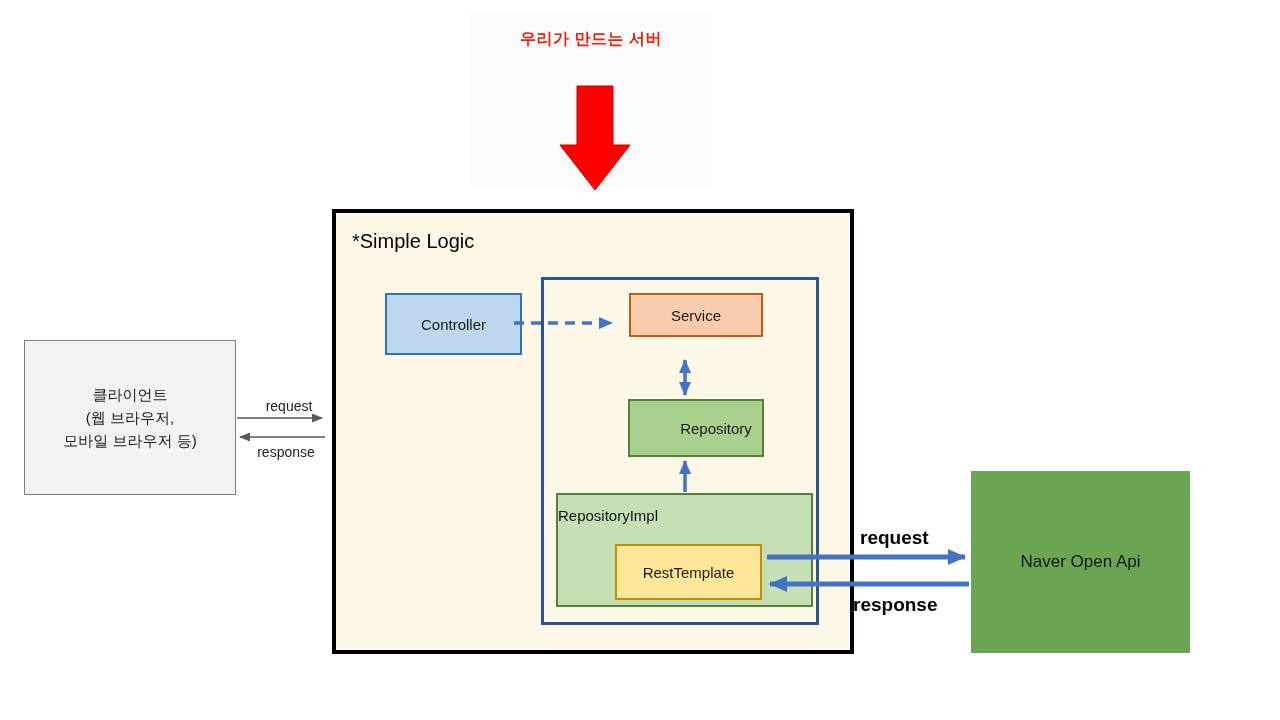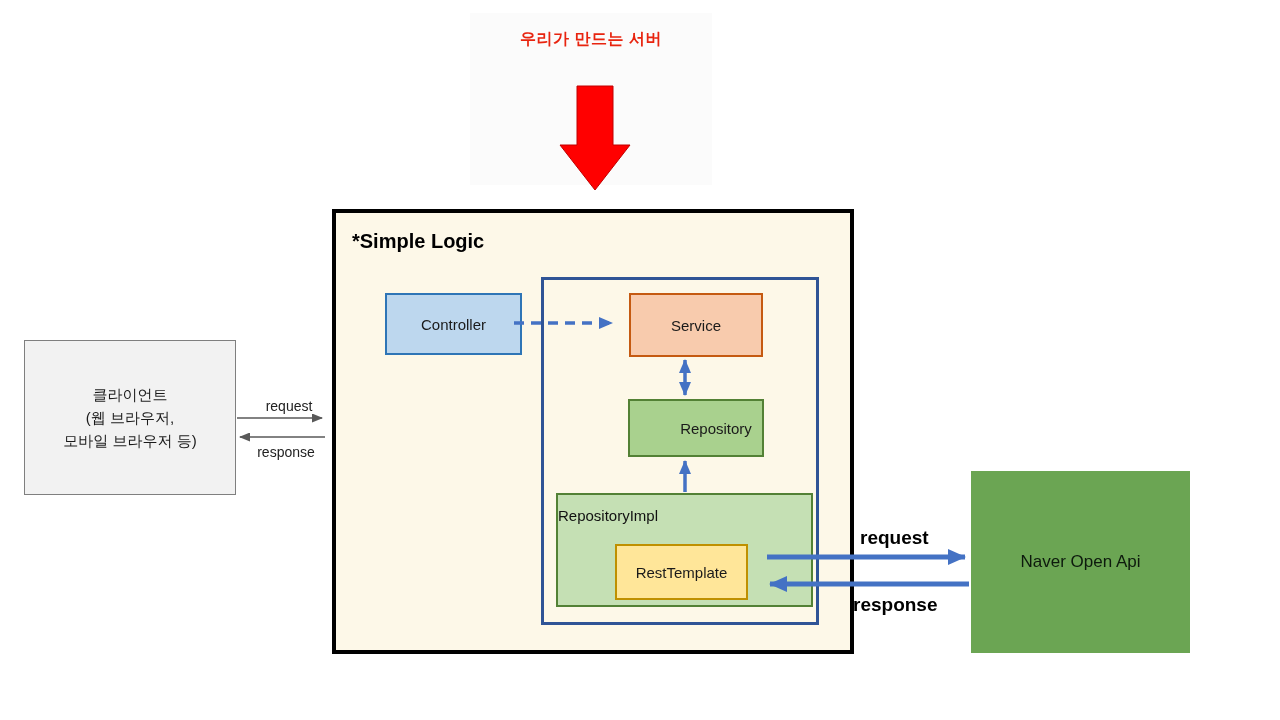--- a/index.html
+++ b/index.html
@@ -19,38 +19,38 @@
     color: #e8240f; font-weight: bold; font-size: 16px; letter-spacing: 0.5px;
   }
 
   
   .main-box {
     left: 332px; top: 209px; width: 522px; height: 445px;
     background: #fdf8e8; border: 4px solid #000000;
   }
   .main-title {
     left: 352px; top: 230px;
-    font-size: 20px; font-weight: bold; color: #000;
+    font-size: 20px; font-weight: normal; color: #000;
   }
   .inner-box {
     left: 541px; top: 277px; width: 278px; height: 348px;
     border: 3px solid #2f5496; background: transparent;
   }
 
   
   .node {
     display: flex; align-items: center; justify-content: center;
     font-size: 15px; color: #1a1a1a; text-align: center; margin-left: 11px;
   }
   .node-controller { left: 374px; top: 293px; width: 137px; height: 62px; background: #bdd7ee; border: 2px solid #2e75b6; }
-  .node-service    { left: 618px; top: 293px; width: 134px; height: 64px; background: #f8cbad; border: 2px solid #c55a11; }
+  .node-service    { left: 618px; top: 293px; width: 134px; height: 44px; background: #f8cbad; border: 2px solid #c55a11; }
   .node-repository { left: 617px; top: 399px; width: 136px; height: 58px; background: #a9d18e; border: 2px solid #538135; padding-left: 40px; }
   .node-repoimpl   { left: 556px; top: 493px; width: 257px; height: 114px; background: #c5e0b4; border: 2px solid #538135; }
   .repoimpl-label  { position: absolute; top: 12px; left: 0; width: 100%; text-align: left; font-size: 15px; }
-  .node-resttpl    { left: 604px; top: 544px; width: 133px; height: 56px; background: #ffe699; border: 2px solid #bf9000; }
+  .node-resttpl    { left: 604px; top: 544px; width: 147px; height: 56px; background: #ffe699; border: 2px solid #bf9000; }
 
   
   .client-box {
     left: 24px; top: 340px; width: 212px; height: 155px;
     background: #f2f2f2; border: 1px solid #7f7f7f;
     display: flex; flex-direction: column; align-items: center; justify-content: center;
     font-size: 15px; line-height: 1.55; text-align: left; color: #1a1a1a;
   }
 
   

